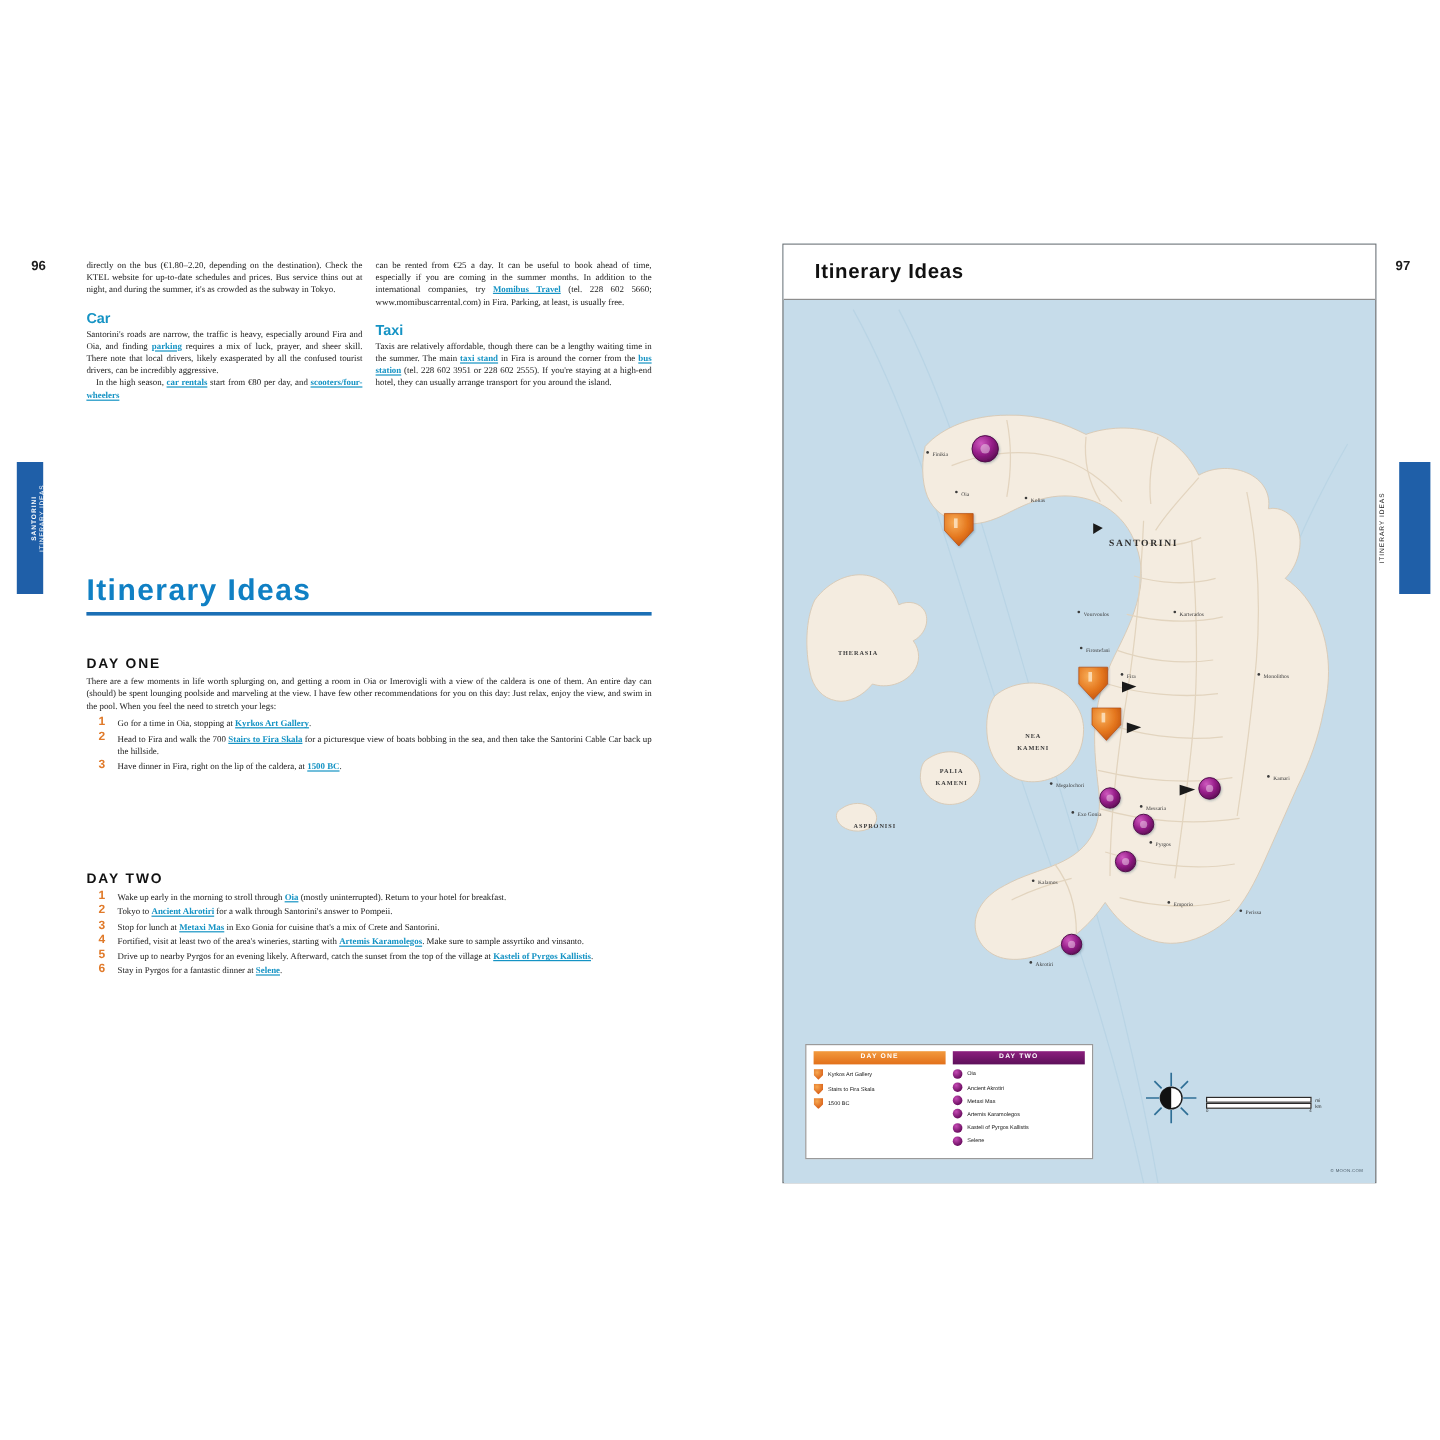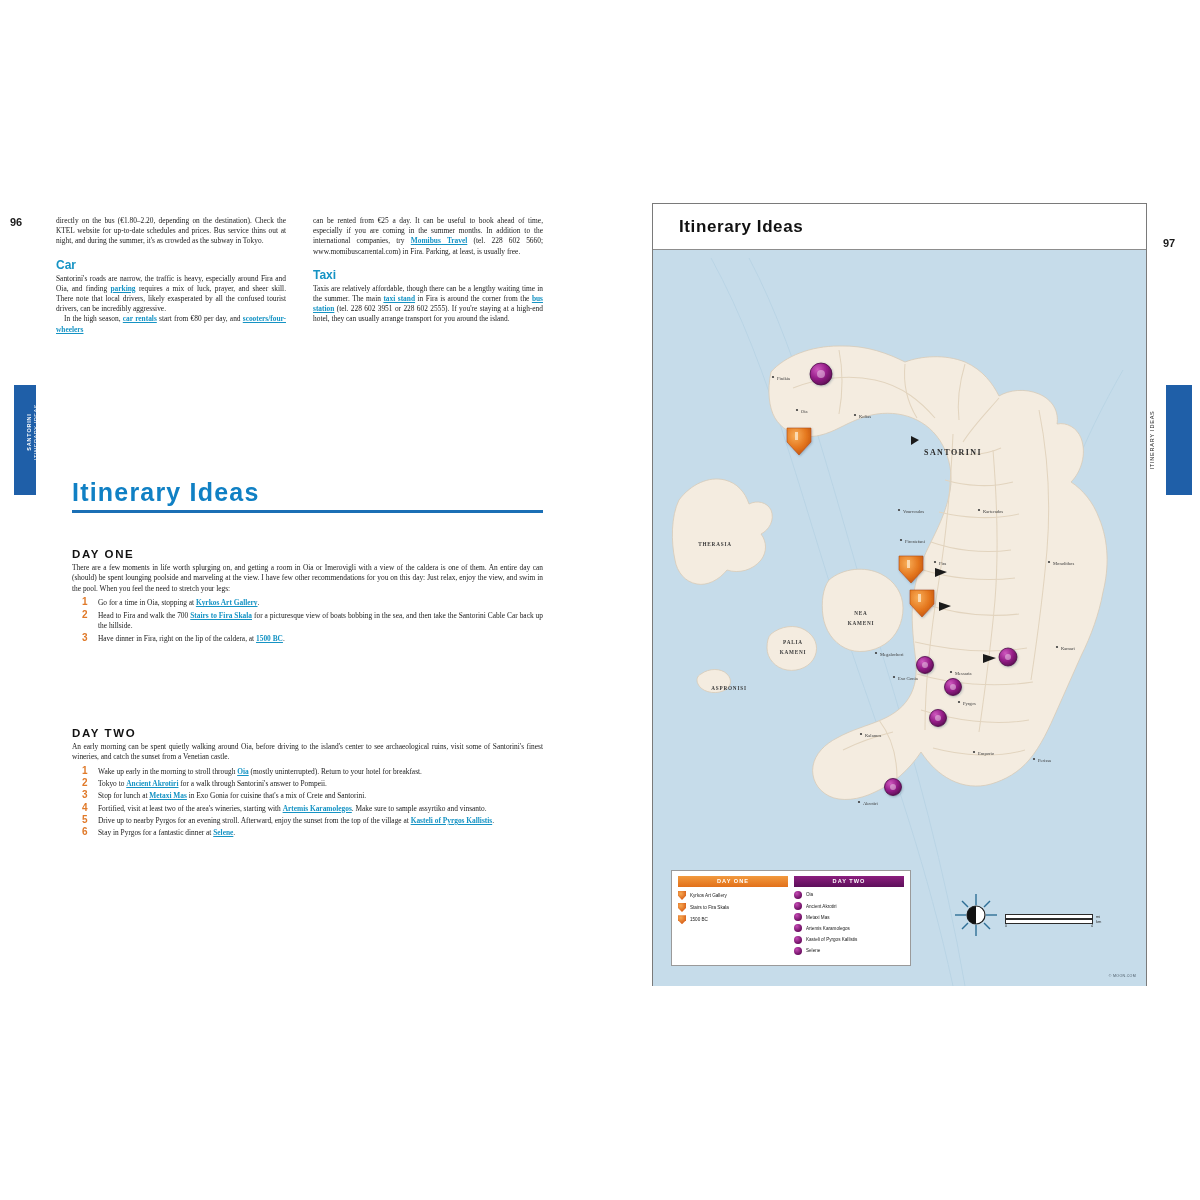--- a/index.html
+++ b/index.html
@@ -14,22 +14,22 @@
   
   #spread{position:absolute;left:0;top:0;width:1200px;height:1200px;background:#fff;}
 
   .page{position:absolute;top:195px;height:800px;background:#fff;}
   #page-left{left:0px;width:600px;}
   #page-right{left:600px;width:600px;}
 
   
   .folio{position:absolute;font-family:"Liberation Sans",sans-serif;font-weight:bold;
          font-size:11px;color:#1b1b1b;letter-spacing:0px;}
-  #folio-left{left:10px;top:216px;text-align:center;}
-  #folio-right{left:1163px;top:216px;margin-top:21px;}
+  #folio-left{left:26px;top:216px;text-align:center;}
+  #folio-right{left:1163px;top:216px;}
 
   
   #tab-left{
     position:absolute;left:14px;top:385px;width:22px;height:110px;
     background:#1f5fa8;
   }
   #tab-left-text{
     position:absolute;left:-36px;top:40px;width:110px;
     transform:rotate(-90deg);transform-origin:center center;
     font-family:"Liberation Sans",sans-serif;font-size:5.5px;font-weight:bold;
@@ -49,21 +49,21 @@
     position:absolute;left:-44px;top:48px;width:110px;
     transform:rotate(-90deg);transform-origin:center center;
     font-family:"Liberation Sans",sans-serif;font-size:5.5px;font-weight:bold;
     color:#1b1b1b;letter-spacing:0.8px;white-space:nowrap;text-align:center;
     line-height:7px;
   }
   #tab-right-text .l2{font-weight:normal;}
 
   
   .col{position:absolute;top:216px;width:230px;}
-  #col-1{left:56px;}
+  #col-1{left:72px;}
   #col-2{left:313px;}
 
   .body-p{
     font-family:"Liberation Serif",serif;
     font-size:7.4px;line-height:10.2px;color:#1a1a1a;
     text-align:justify;margin:0 0 0 0;
     -webkit-hyphens:auto;hyphens:auto;
   }
   .body-p + .body-p{text-indent:8px;}
 
@@ -243,27 +243,26 @@
     <p class="day-intro">There are a few moments in life worth splurging on, and getting a room in Oia or Imerovigli with a view of the caldera is one of them. An entire day can (should) be spent lounging poolside and marveling at the view. I have few other recommendations for you on this day: Just relax, enjoy the view, and swim in the pool. When you feel the need to stretch your legs:</p>
     <ul class="steps" id="day-one-steps">
         <li class="step"><span class="num">1</span><span>Go for a time in Oia, stopping at </span><span class="lnk">Kyrkos Art Gallery</span><span>.</span></li>
         <li class="step"><span class="num">2</span><span>Head to Fira and walk the 700 </span><span class="lnk">Stairs to Fira Skala</span><span> for a picturesque view of boats bobbing in the sea, and then take the Santorini Cable Car back up the hillside.</span></li>
         <li class="step"><span class="num">3</span><span>Have dinner in Fira, right on the lip of the caldera, at </span><span class="lnk">1500 BC</span><span>.</span></li>
       </ul>
   </div>
 
   <div class="day-block" id="day-two">
     <div class="day-head">DAY TWO</div>
-    <p class="day-intro">An early morning can be spent quietly walking around Oia, before driving to the island's center to see archaeological ruins, visit some of Santorini's finest wineries, and catch the sunset from a Venetian castle.</p>
     <ul class="steps" id="day-two-steps">
         <li class="step"><span class="num">1</span><span>Wake up early in the morning to stroll through </span><span class="lnk">Oia</span><span> (mostly uninterrupted). Return to your hotel for breakfast.</span></li>
         <li class="step"><span class="num">2</span><span>Tokyo to </span><span class="lnk">Ancient Akrotiri</span><span> for a walk through Santorini's answer to Pompeii.</span></li>
         <li class="step"><span class="num">3</span><span>Stop for lunch at </span><span class="lnk">Metaxi Mas</span><span> in Exo Gonia for cuisine that's a mix of Crete and Santorini.</span></li>
         <li class="step"><span class="num">4</span><span>Fortified, visit at least two of the area's wineries, starting with </span><span class="lnk">Artemis Karamolegos</span><span>. Make sure to sample assyrtiko and vinsanto.</span></li>
-        <li class="step"><span class="num">5</span><span>Drive up to nearby Pyrgos for an evening stroll. Afterward, enjoy the sunset from the top of the village at </span><span class="lnk">Kasteli of Pyrgos Kallistis</span><span>.</span></li>
+        <li class="step"><span class="num">5</span><span>Drive up to nearby Pyrgos for an evening likely. Afterward, catch the sunset from the top of the village at </span><span class="lnk">Kasteli of Pyrgos Kallistis</span><span>.</span></li>
         <li class="step"><span class="num">6</span><span>Stay in Pyrgos for a fantastic dinner at </span><span class="lnk">Selene</span><span>.</span></li>
       </ul>
   </div>
 
   <div id="map-frame">
 
     <div id="map-titlebar">
       <div id="map-title">Itinerary Ideas</div>
     </div>
 

